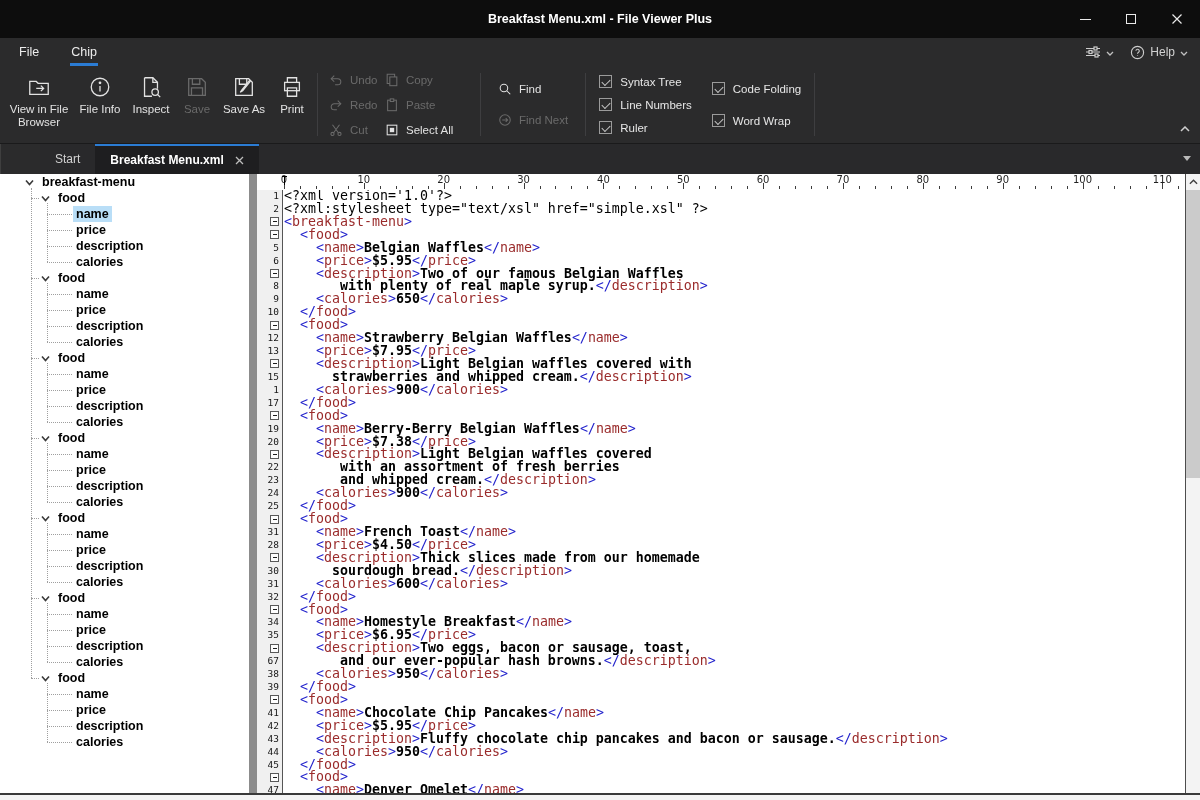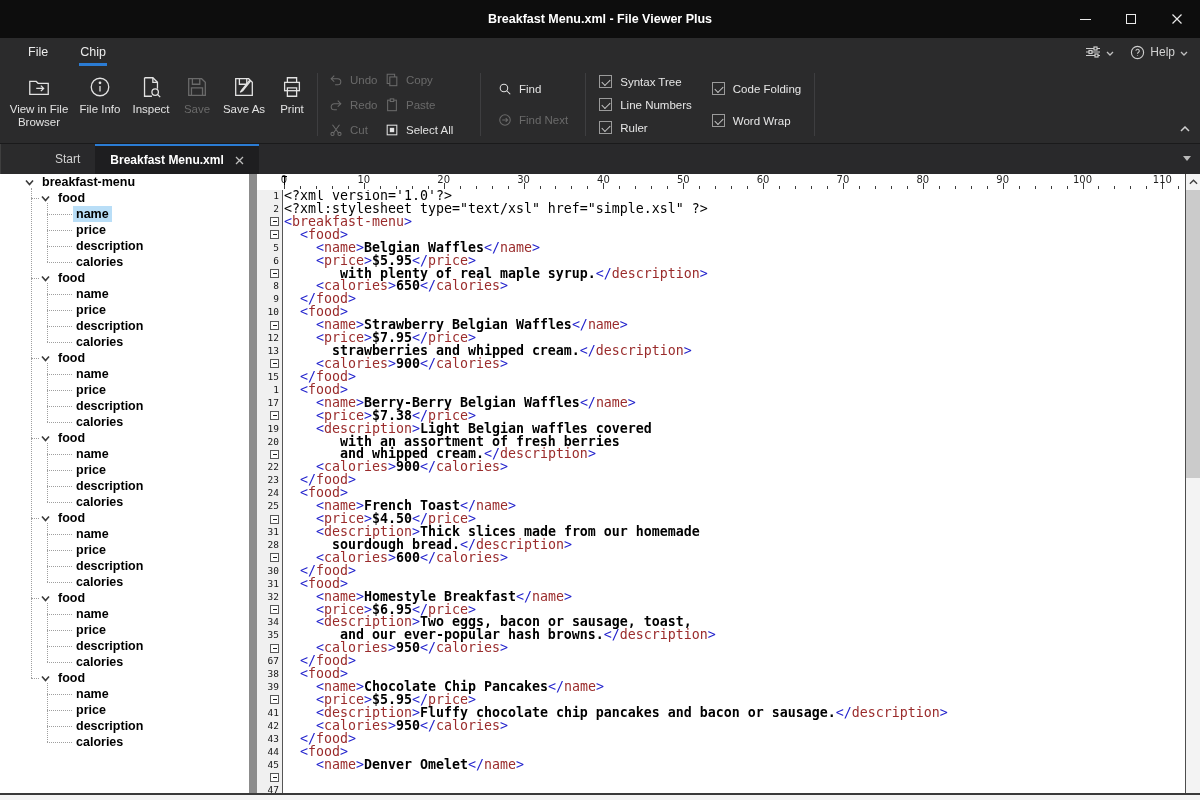--- a/index.html
+++ b/index.html
@@ -11,21 +11,21 @@
   .titlebar { position:relative; height:38px; background:#0d0d0d; }
   .title { position:absolute; left:0; right:0; top:0; height:38px; line-height:38px;
            text-align:center; color:#ffffff; font-size:12.5px; font-weight:bold; }
   .winbtns { position:absolute; right:0; top:0; display:flex; height:38px; }
   .winbtn { width:46px; height:38px; display:flex; align-items:center; justify-content:center; color:#eaeaea; }
   .winbtn svg { stroke:#eaeaea; stroke-width:1.2; fill:none; }
   .maxbox { width:10px; height:10px; border:1px solid #eaeaea; }
   .minbar { width:11px; height:1px; background:#eaeaea; }
 
   
-  .menubar { position:relative; height:28px; background:#2b2b2c; display:flex; align-items:stretch; padding-left:12px; }
+  .menubar { position:relative; height:28px; background:#2b2b2c; display:flex; align-items:stretch; padding-left:3px; }
   .menu-item { padding:0 16px; display:flex; align-items:center; color:#ececec; font-size:12.5px; position:relative; cursor:default; }
   .menu-item.active::after { content:""; position:absolute; left:15px; right:15px; bottom:0; height:3px; background:var(--accent,#2b7cd4); }
   .menubar-right { position:absolute; right:12px; top:0; height:28px; display:flex; align-items:center; gap:16px; color:#d2d2d2; }
   .mr-group { display:flex; align-items:center; gap:5px; font-size:12px; }
   .chev svg { stroke:#c0c0c0; fill:none; stroke-width:1.3; }
   .icon-svg { stroke:#cdcdcd; fill:none; stroke-width:1.2; }
 
   
   .ribbon { position:relative; height:78px; background:#2b2b2c; border-bottom:1px solid #1a1a1b;
             display:flex; align-items:stretch; padding-left:4px; }
@@ -645,26 +645,28 @@
             </div>
             <div class="gutter-row">47</div>
           </div>
         <div class="code" id="code">
             <div class="code-line"><span class="pi">&lt;?xml version='1.0'?&gt;</span></div>
             <div class="code-line"><span class="pi">&lt;?xml:stylesheet type="text/xsl" href="simple.xsl" ?&gt;</span></div>
             <div class="code-line"><span class="br">&lt;</span><span class="el">breakfast-menu</span><span class="br">&gt;</span></div>
             <div class="code-line"><span class="tx">  </span><span class="br">&lt;</span><span class="el">food</span><span class="br">&gt;</span></div>
             <div class="code-line"><span class="tx">    </span><span class="br">&lt;</span><span class="el">name</span><span class="br">&gt;</span><span class="tx">Belgian Waffles</span><span class="br">&lt;/</span><span class="el">name</span><span class="br">&gt;</span></div>
             <div class="code-line"><span class="tx">    </span><span class="br">&lt;</span><span class="el">price</span><span class="br">&gt;</span><span class="tx">$5.95</span><span class="br">&lt;/</span><span class="el">price</span><span class="br">&gt;</span></div>
+            <div class="code-line"><span class="tx">    </span><span class="br">&lt;</span><span class="el">description</span><span class="br">&gt;</span><span class="tx">Two of our famous Belgian Waffles</span></div>
             <div class="code-line"><span class="tx">       with plenty of real maple syrup.</span><span class="br">&lt;/</span><span class="el">description</span><span class="br">&gt;</span></div>
             <div class="code-line"><span class="tx">    </span><span class="br">&lt;</span><span class="el">calories</span><span class="br">&gt;</span><span class="tx">650</span><span class="br">&lt;/</span><span class="el">calories</span><span class="br">&gt;</span></div>
             <div class="code-line"><span class="tx">  </span><span class="br">&lt;/</span><span class="el">food</span><span class="br">&gt;</span></div>
             <div class="code-line"><span class="tx">  </span><span class="br">&lt;</span><span class="el">food</span><span class="br">&gt;</span></div>
             <div class="code-line"><span class="tx">    </span><span class="br">&lt;</span><span class="el">name</span><span class="br">&gt;</span><span class="tx">Strawberry Belgian Waffles</span><span class="br">&lt;/</span><span class="el">name</span><span class="br">&gt;</span></div>
             <div class="code-line"><span class="tx">    </span><span class="br">&lt;</span><span class="el">price</span><span class="br">&gt;</span><span class="tx">$7.95</span><span class="br">&lt;/</span><span class="el">price</span><span class="br">&gt;</span></div>
+            <div class="code-line"><span class="tx">    </span><span class="br">&lt;</span><span class="el">description</span><span class="br">&gt;</span><span class="tx">Light Belgian waffles covered with</span></div>
             <div class="code-line"><span class="tx">      strawberries and whipped cream.</span><span class="br">&lt;/</span><span class="el">description</span><span class="br">&gt;</span></div>
             <div class="code-line"><span class="tx">    </span><span class="br">&lt;</span><span class="el">calories</span><span class="br">&gt;</span><span class="tx">900</span><span class="br">&lt;/</span><span class="el">calories</span><span class="br">&gt;</span></div>
             <div class="code-line"><span class="tx">  </span><span class="br">&lt;/</span><span class="el">food</span><span class="br">&gt;</span></div>
             <div class="code-line"><span class="tx">  </span><span class="br">&lt;</span><span class="el">food</span><span class="br">&gt;</span></div>
             <div class="code-line"><span class="tx">    </span><span class="br">&lt;</span><span class="el">name</span><span class="br">&gt;</span><span class="tx">Berry-Berry Belgian Waffles</span><span class="br">&lt;/</span><span class="el">name</span><span class="br">&gt;</span></div>
             <div class="code-line"><span class="tx">    </span><span class="br">&lt;</span><span class="el">price</span><span class="br">&gt;</span><span class="tx">$7.38</span><span class="br">&lt;/</span><span class="el">price</span><span class="br">&gt;</span></div>
             <div class="code-line"><span class="tx">    </span><span class="br">&lt;</span><span class="el">description</span><span class="br">&gt;</span><span class="tx">Light Belgian waffles covered</span></div>
             <div class="code-line"><span class="tx">       with an assortment of fresh berries</span></div>
             <div class="code-line"><span class="tx">       and whipped cream.</span><span class="br">&lt;/</span><span class="el">description</span><span class="br">&gt;</span></div>
             <div class="code-line"><span class="tx">    </span><span class="br">&lt;</span><span class="el">calories</span><span class="br">&gt;</span><span class="tx">900</span><span class="br">&lt;/</span><span class="el">calories</span><span class="br">&gt;</span></div>

